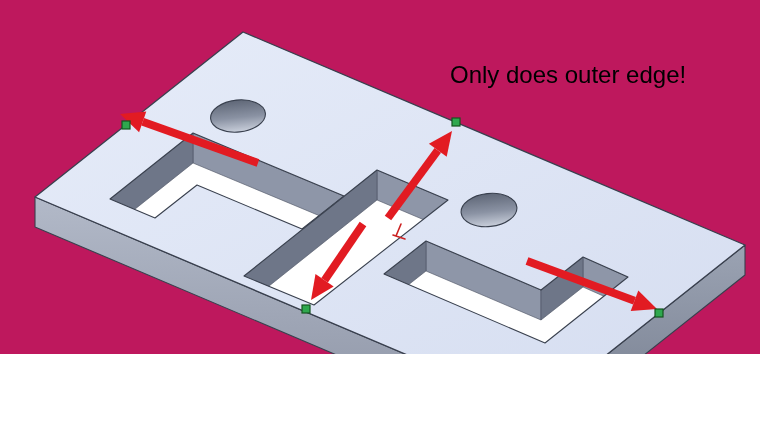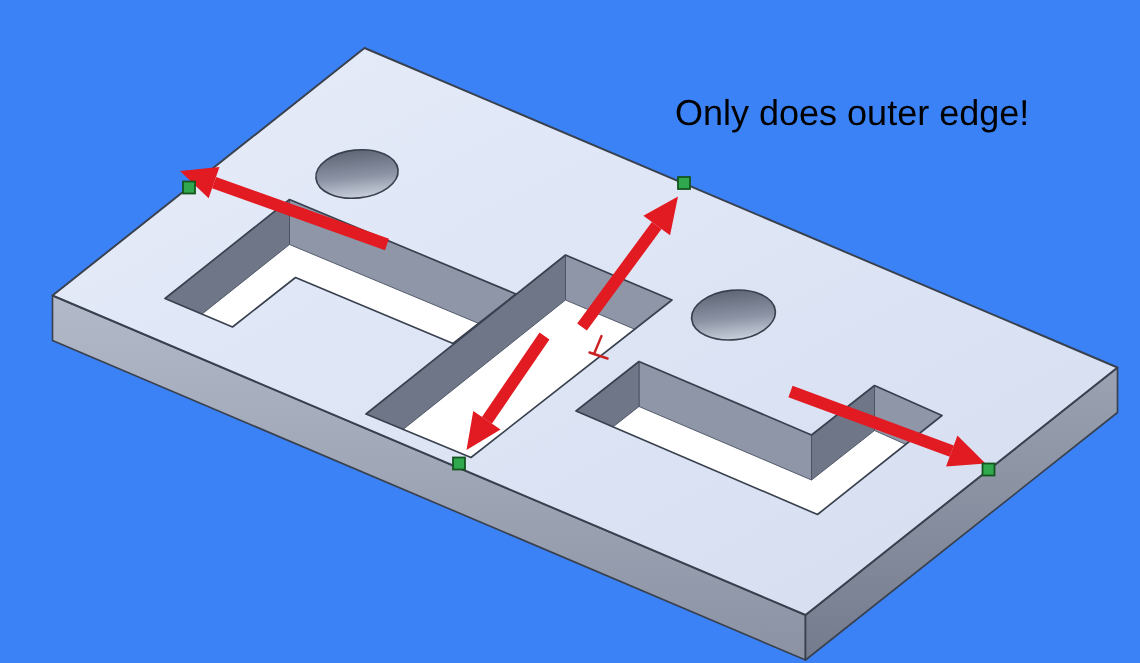--- a/index.html
+++ b/index.html
@@ -1,16 +1,16 @@
 <!DOCTYPE html>
 <html><head>
 <meta charset="utf-8">
 <style>
   html,body{margin:0;padding:0;background:#ffffff;}
-  .canvas{position:relative;width:760px;height:442px;background:#3b82f6;overflow:hidden;
+  .canvas{position:relative;width:760px;height:354px;background:#be185d;overflow:hidden;
           font-family:"Liberation Sans", sans-serif;}
   svg{display:block;}
   .face-top{fill:url(#topGrad);stroke:#39404e;stroke-width:1.3;stroke-linejoin:round;}
   .face-front{fill:url(#frontGrad);stroke:#39404e;stroke-width:1.1;stroke-linejoin:round;}
   .face-right{fill:url(#rightGrad);stroke:#39404e;stroke-width:1.1;stroke-linejoin:round;}
   .cut-bg{fill:#ffffff;stroke:none;}
   .wall-back{fill:#8e96a8;stroke:#4a5162;stroke-width:0.6;}
   .wall-left{fill:#6e7688;stroke:#4a5162;stroke-width:0.6;}
   .cut-outline{fill:none;stroke:#39404e;stroke-width:1.1;stroke-linejoin:round;}
   .hole{fill:url(#holeGrad);stroke:#39404e;stroke-width:1.1;}

